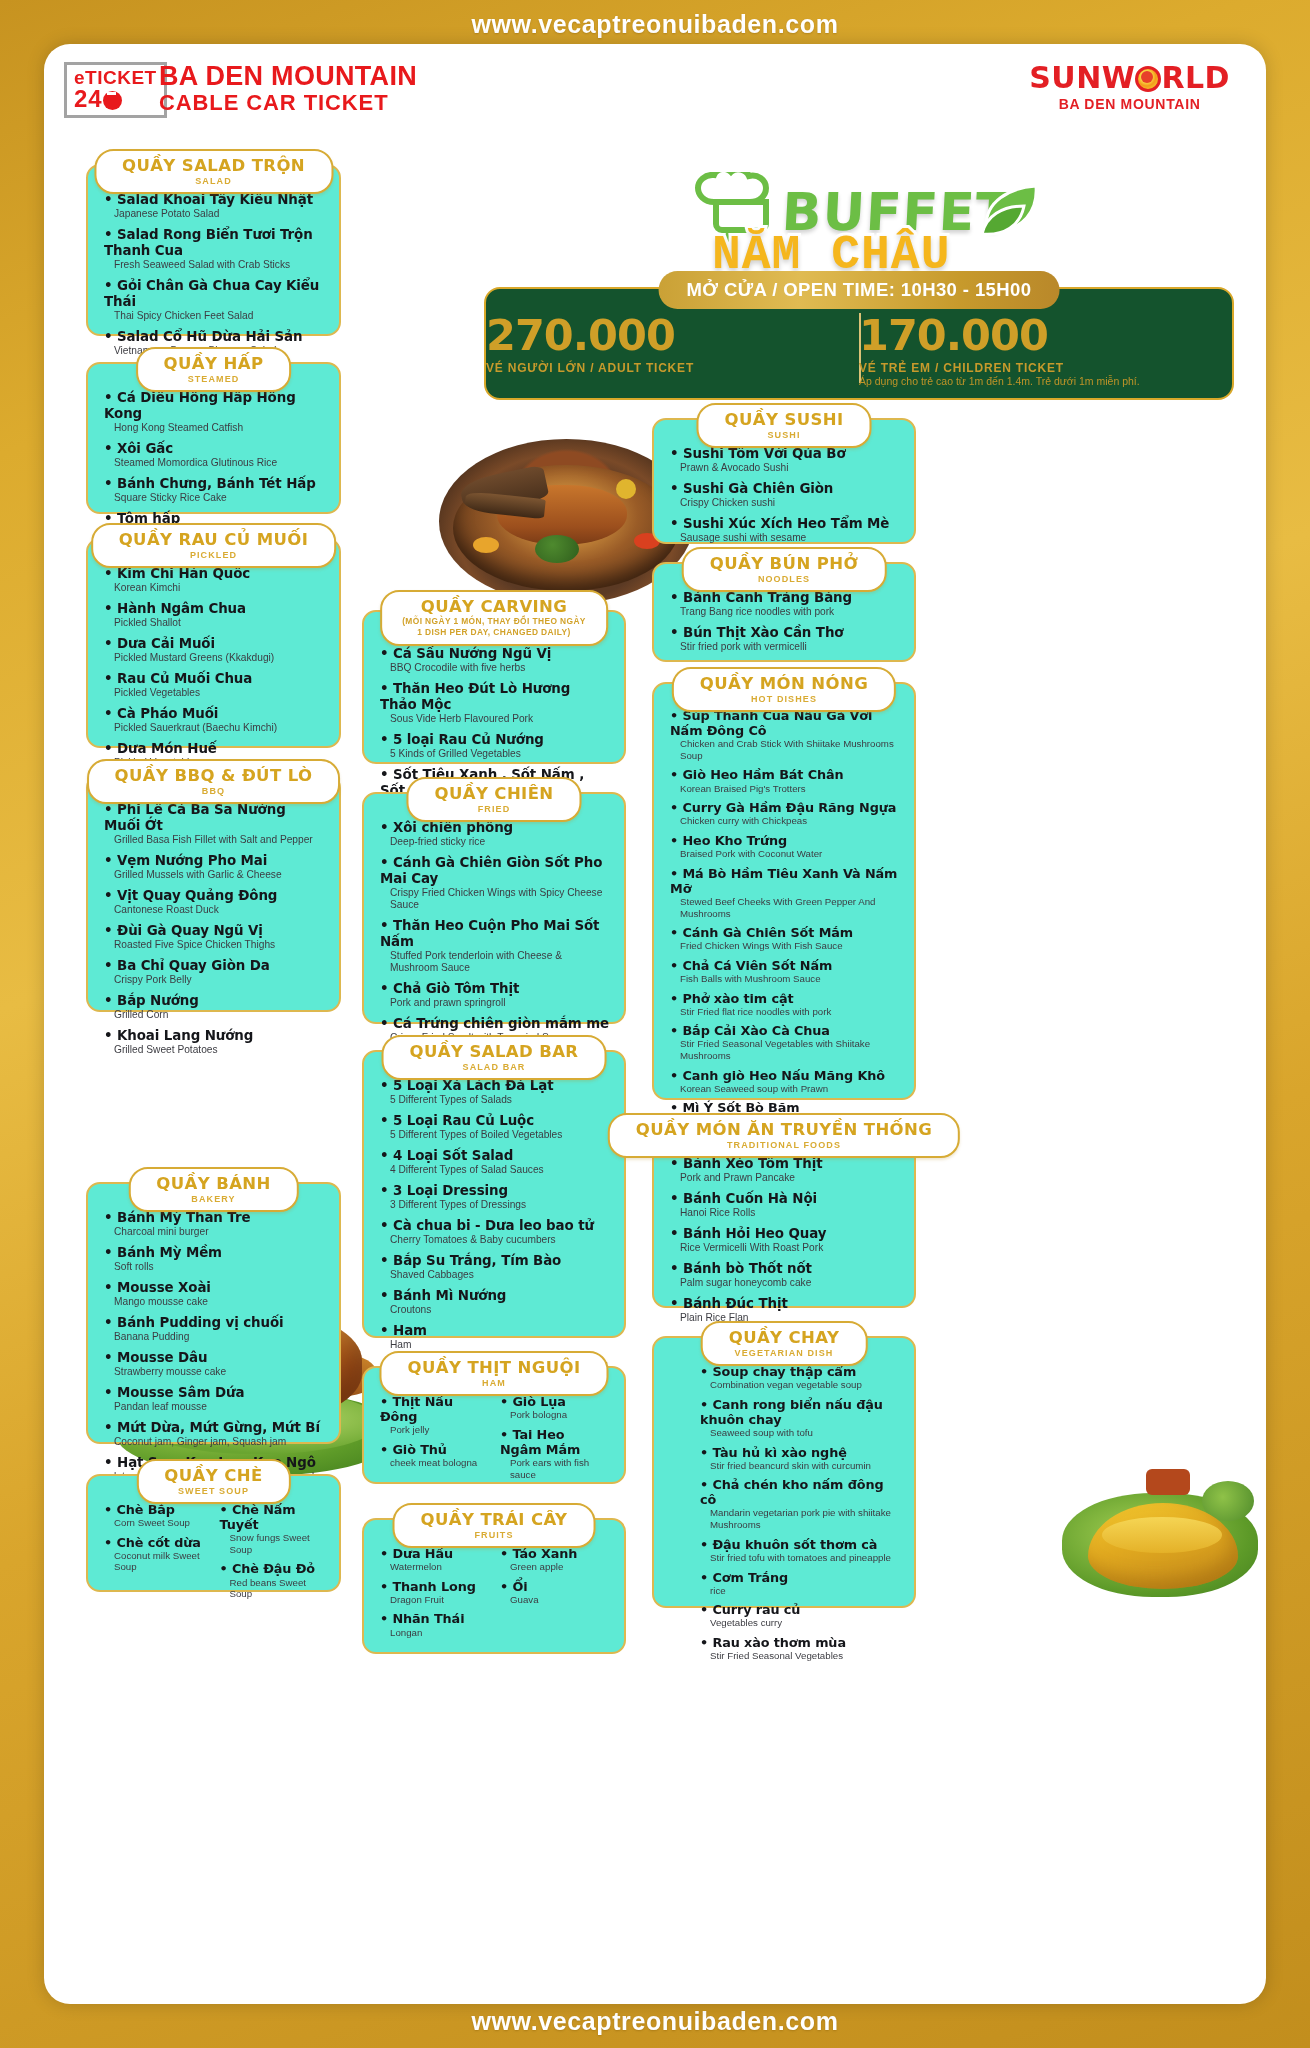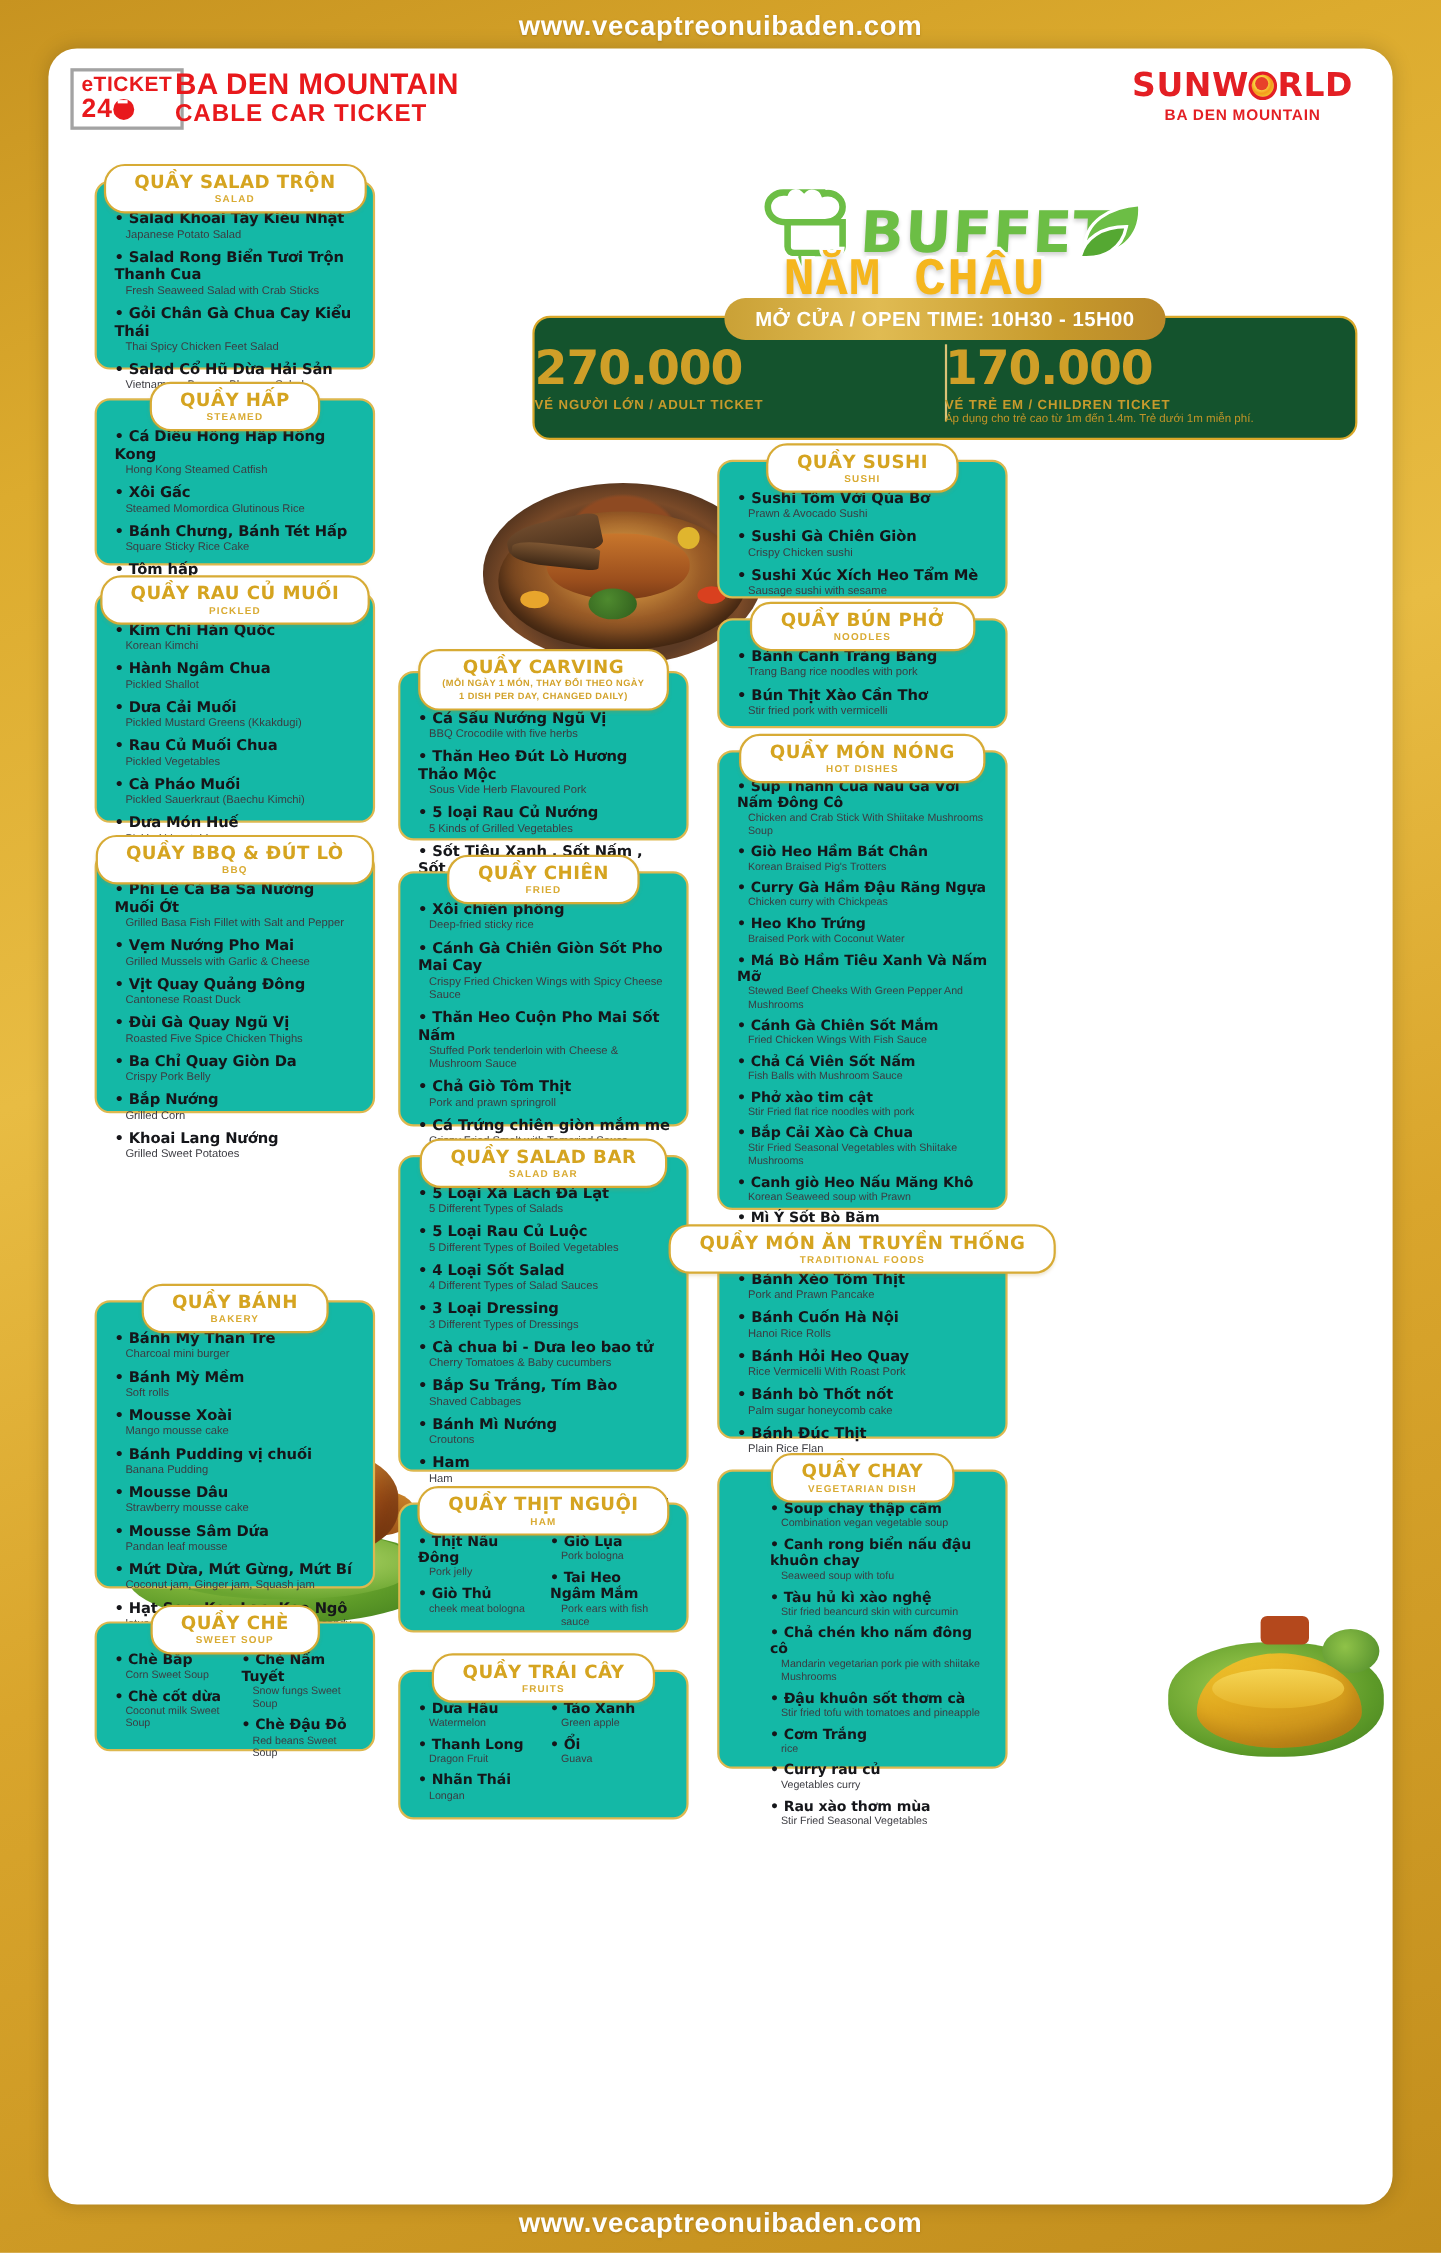--- a/index.html
+++ b/index.html
@@ -103,21 +103,21 @@
   .price-amt {
     font-family:"DejaVu Sans", sans-serif; font-weight:bold; font-size:43px;
     color:#cf9f28; letter-spacing:-1px; line-height:1.05;
   }
   .price-lbl { font-weight:bold; font-size:12px; color:#c79a2c; letter-spacing:.8px; margin-top:3px;}
   .price-note{ font-size:10.5px; color:#c09428; margin-top:0; }
 
   
   .card {
     position:absolute;
-    border:2px solid #ddb84f; border-radius:14px; background:#14b8a6;
+    border:2px solid #ddb84f; border-radius:14px; background:#5eead4;
   }
   .card-hdr {
     position:absolute; left:50%; top:-17px; transform:translateX(-50%);
     background:#fff; border:2px solid #d7ab35; border-radius:19px;
     padding:5px 26px 6px; text-align:center; white-space:nowrap;
     box-shadow:0 2px 3px rgba(180,140,40,.22);
   }
   .card-hdr.tall { top:-22px; padding:5px 20px 5px; }
   .card-hdr .vn {
     color:#d5a420; font-weight:bold; font-size:16.5px; letter-spacing:.4px;

